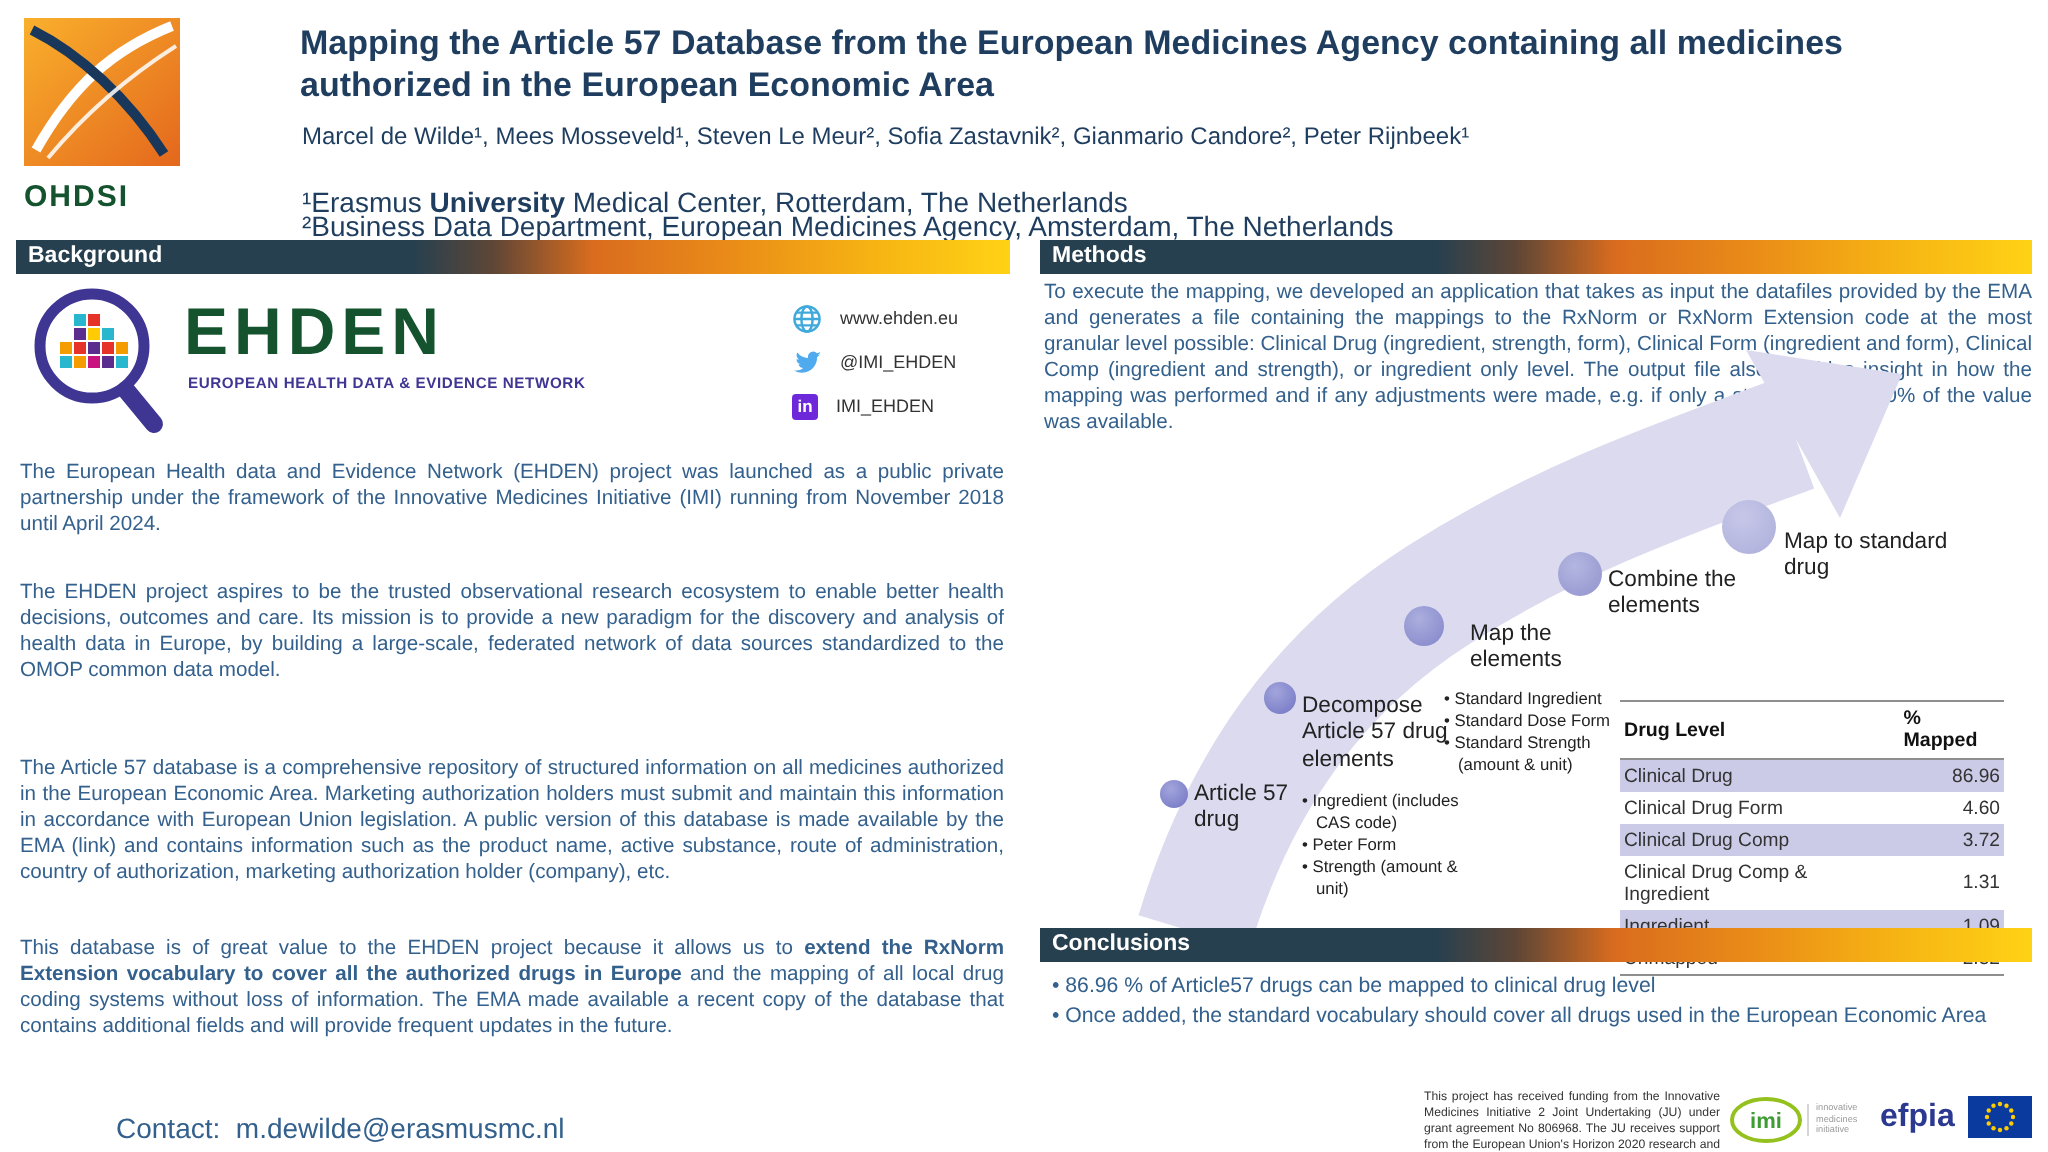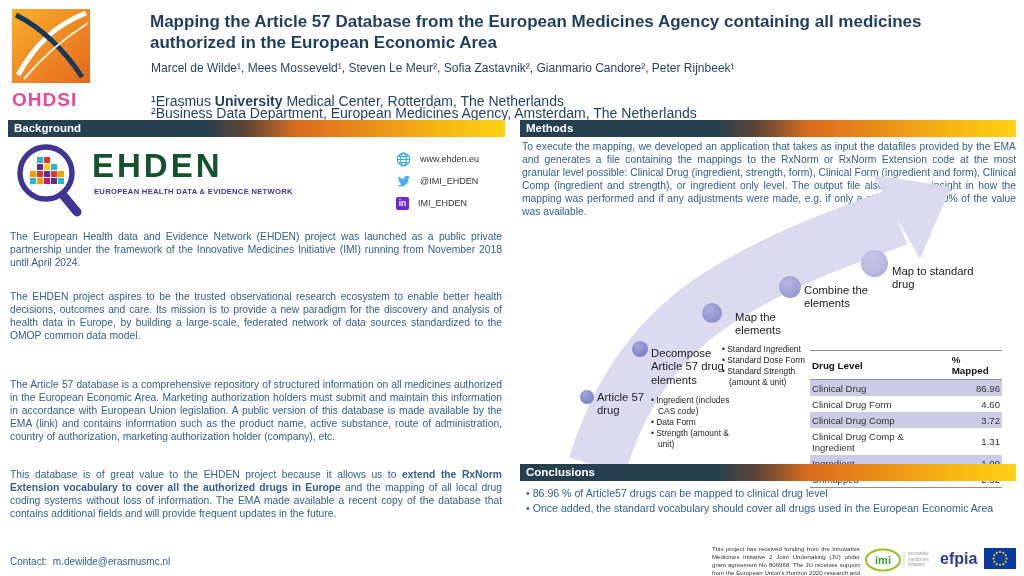--- a/index.html
+++ b/index.html
@@ -8,25 +8,25 @@
   .abs{position:absolute;}
   .title{font-size:17px;font-weight:bold;color:#1e3d5f;line-height:1.22;}
   .authors{font-size:12px;color:#1e3d5f;}
   .affil{font-size:14px;color:#1e3d5f;line-height:1.35;}
   .bar{height:17px;background:linear-gradient(90deg,#27404f 0%,#27404f 40%,#5e4636 48%,
        #d96c1e 58%,#ea8c18 72%,#f6b313 86%,#ffd215 100%);
        color:#fff;font-weight:bold;font-size:11.5px;line-height:17px;
        padding-left:6px;box-sizing:border-box;}
   .body-text{color:#33608c;font-size:10.3px;line-height:1.26;text-align:justify;}
   .subhead{color:#1e3d5f;font-size:11.5px;font-weight:bold;}
-  .contact{font-size:10px;color:#33608c;}
+  .contact{font-size:14px;color:#33608c;margin-left:48px;}
   .contact a{color:#33608c;text-decoration:none;}
   .ehden-word{font-size:33px;font-weight:800;color:#14532d;letter-spacing:3px;line-height:1;}
   .ehden-tag{font-size:7.6px;font-weight:bold;color:#3f3693;letter-spacing:0.3px;}
-  .ohdsi-text{font-size:19px;font-weight:800;color:#ec4899;letter-spacing:1px;margin-top:2px;}
+  .ohdsi-text{font-size:15px;font-weight:800;color:#14532d;letter-spacing:1px;margin-top:2px;}
   .link-row{display:flex;align-items:center;gap:9px;height:22px;}
   .link-label{font-size:9px;color:#333;}
   .in-badge{width:13px;height:13px;background:#6d28d9;border-radius:2px;color:#fff;
             font-size:8.5px;font-weight:bold;text-align:center;line-height:13px;}
   .dot{position:absolute;border-radius:50%;}
   .step-label{position:absolute;font-size:11.3px;color:#222;line-height:1.18;}
   .step-bullets{position:absolute;font-size:8.4px;color:#222;line-height:1.3;margin:0;
                 padding:0;list-style:none;}
   .step-bullets li{padding-left:7px;text-indent:-7px;}
   .step-bullets li::before{content:"• ";}
@@ -142,21 +142,21 @@
   <div class="dot" style="left:580px;top:390px;width:14px;height:14px;background:radial-gradient(circle at 38% 32%, #a2a5db, #7174c2);"></div>
   <div class="dot" style="left:632px;top:341px;width:16px;height:16px;background:radial-gradient(circle at 38% 32%, #a2a5db, #7174c2);"></div>
   <div class="dot" style="left:702px;top:303px;width:20px;height:20px;background:radial-gradient(circle at 38% 32%, #abaedd, #8285c9);"></div>
   <div class="dot" style="left:779px;top:276px;width:22px;height:22px;background:radial-gradient(circle at 38% 32%, #b4b6e0, #9193ce);"></div>
   <div class="dot" style="left:861px;top:250px;width:27px;height:27px;background:radial-gradient(circle at 38% 32%, #c6c7e8, #adaeda);"></div>
 
   <div class="step-label" style="left:597px;top:391px;width:58px;">Article 57 drug</div>
   <div class="step-label" style="left:651px;top:347px;width:86px;">Decompose Article 57 drug elements</div>
   <ul class="step-bullets" style="left:651px;top:395px;width:82px;">
     <li>Ingredient (includes CAS code)</li>
-    <li>Data Form</li>
+    <li>Peter Form</li>
     <li>Strength (amount &amp; unit)</li>
   </ul>
   <div class="step-label" style="left:735px;top:311px;width:75px;">Map the elements</div>
   <ul class="step-bullets" style="left:722px;top:344px;width:85px;">
     <li>Standard Ingredient</li>
     <li>Standard Dose Form</li>
     <li>Standard Strength (amount &amp; unit)</li>
   </ul>
   <div class="step-label" style="left:804px;top:284px;width:80px;">Combine the elements</div>
   <div class="step-label" style="left:892px;top:265px;width:95px;">Map to standard drug</div>

